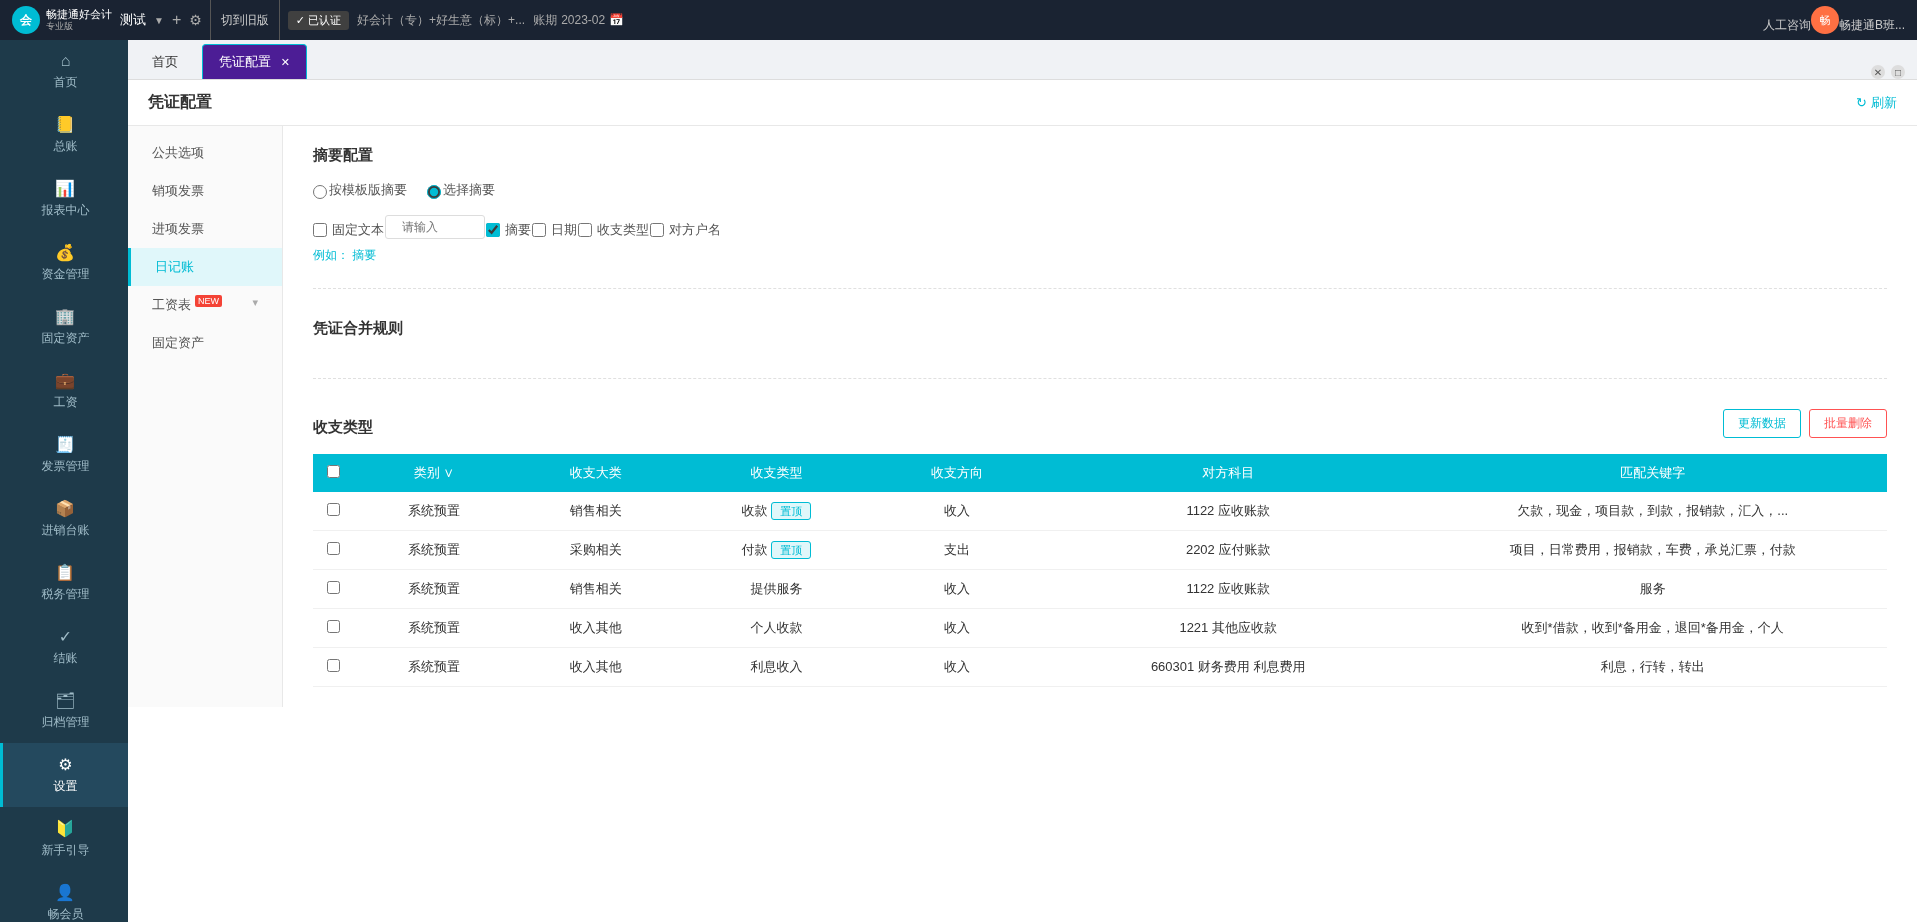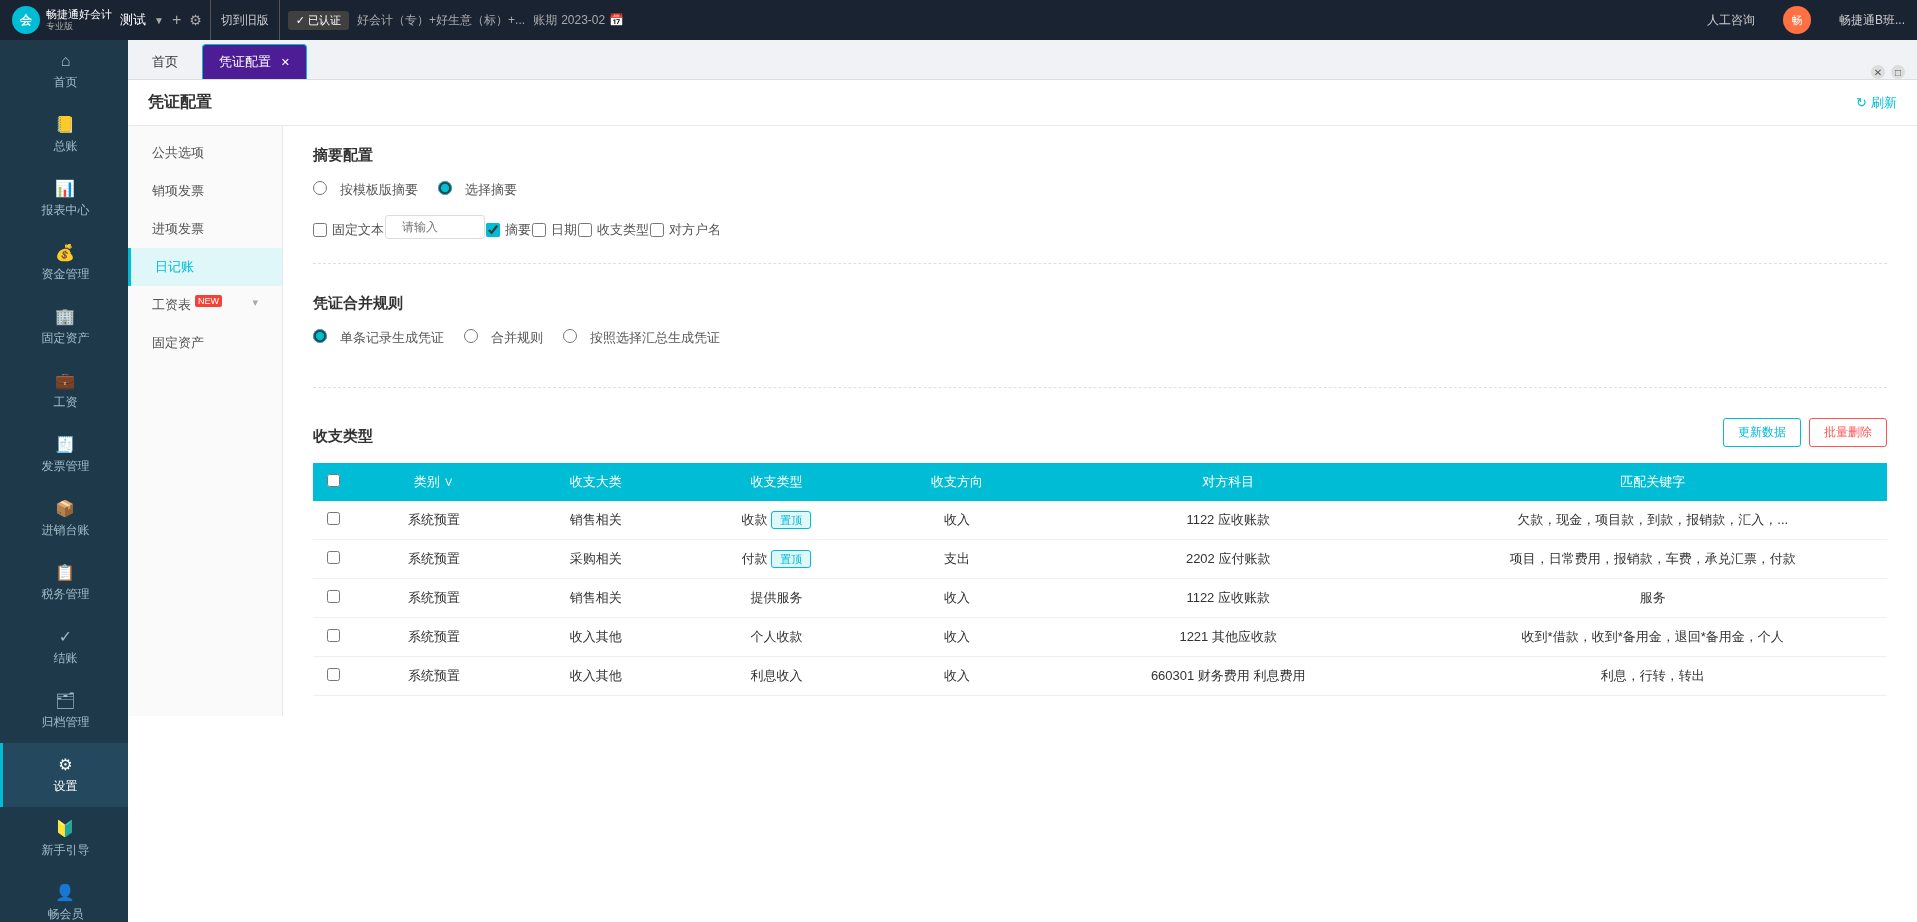--- a/index.html
+++ b/index.html
@@ -11,21 +11,21 @@
     .logo-icon { width: 28px; height: 28px; background: #00bcd4; border-radius: 50%; display: flex; align-items: center; justify-content: center; color: white; font-size: 12px; font-weight: bold; }
     .logo-text { color: white; font-size: 11px; line-height: 1.2; }
     .logo-text .sub { color: #aaa; font-size: 9px; }
     .top-bar-center { display: flex; align-items: center; gap: 8px; flex: 1; }
     .company-name { color: #fff; font-size: 13px; }
     .dropdown-arrow { color: #aaa; font-size: 10px; cursor: pointer; }
     .btn-switch { background: transparent; border: 1px solid #555; color: #ccc; padding: 17px 10px; border-radius: 3px; cursor: pointer; font-size: 12px; }
     .tag-certified { background: #404040; color: white; padding: 2px 8px; border-radius: 3px; font-size: 11px; }
     .tag-info { color: #aaa; font-size: 12px; }
     .tag-period { color: #aaa; font-size: 12px; display: flex; align-items: center; gap: 4px; }
-    .top-bar-right { display: flex; align-items: center; gap: 28px; margin-left: auto; color: #ccc; font-size: 12px; }
+    .top-bar-right { display: flex; align-items: flex-end; gap: 0; margin-left: auto; color: #ccc; font-size: 12px; }
     .user-avatar { width: 28px; height: 28px; background: #ff7043; border-radius: 50%; display: flex; align-items: center; justify-content: center; color: white; font-size: 11px; }
 
     
     .main-layout { display: flex; flex: 1; overflow: hidden; }
 
     
     .sidebar { width: 128px; background: #1e3a4a; display: flex; flex-direction: column; flex-shrink: 0; overflow-y: auto; }
     .sidebar-item { display: flex; flex-direction: column; align-items: center; padding: 12px 0; cursor: pointer; color: #a0bcc8; font-size: 12px; gap: 4px; border-left: 3px solid transparent; }
     .sidebar-item.active { background: #24495e; color: #fff; border-left-color: #00bcd4; }
     .sidebar-icon { font-size: 16px; }
@@ -57,21 +57,21 @@
     .sidenav-chevron { margin-left: auto; float: right; color: #aaa; font-size: 11px; }
 
     .config-content { flex: 1; padding: 20px 30px; }
 
     
     .section { margin-bottom: 30px; border-bottom: 1px dashed #e0e0e0; padding-bottom: 24px; }
     .section-title { font-size: 15px; font-weight: bold; color: #333; margin-bottom: 16px; }
 
     
     .radio-group { display: flex; align-items: center; gap: 20px; margin-bottom: 16px; }
-    .radio-label { display: flex; align-items: flex-start; gap: 13px; cursor: pointer; font-size: 13px; color: #555; }
+    .radio-label { display: flex; align-items: flex-end; gap: 2px; cursor: pointer; font-size: 13px; color: #555; }
     .radio-input { width: 14px; height: 14px; accent-color: #00bcd4; cursor: pointer; }
 
     
     .checkbox-row { display: flex; align-items: flex-end; gap: 1px; flex-wrap: wrap; }
     .checkbox-label { display: flex; align-items: center; gap: 5px; cursor: pointer; font-size: 13px; color: #555; }
     .checkbox-input { width: 14px; height: 14px; accent-color: #00bcd4; cursor: pointer; }
     .text-input-small { border: 1px solid #ddd; border-radius: 3px; padding: 4px 16px; font-size: 12px; width: 100px; color: #aaa; }
     .example-text { color: #00bcd4; font-size: 12px; margin-top: 8px; }
 
     
@@ -250,39 +250,29 @@
               </label>
               <label class="checkbox-label">
                 <input type="checkbox" class="checkbox-input" style="">
                 <span>收支类型</span>
               </label>
               <label class="checkbox-label">
                 <input type="checkbox" class="checkbox-input" style="">
                 <span>对方户名</span>
               </label>
             </div>
+            <div class="example-text">
+              <span>例如：</span>
+              <span>摘要</span>
+            </div>
           </div>
 
 
           <div class="section">
             <div class="section-title">凭证合并规则</div>
-            <div class="radio-group">
-              <label class="radio-label">
-                <input type="radio" class="radio-input" name="merge-rule" checked="" style="">
-                <span>单条记录生成凭证</span>
-              </label>
-              <label class="radio-label">
-                <input type="radio" class="radio-input" name="merge-rule" style="">
-                <span>合并规则</span>
-              </label>
-              <label class="radio-label">
-                <input type="radio" class="radio-input" name="merge-rule" style="">
-                <span>按照选择汇总生成凭证</span>
-              </label>
-            </div>
           </div>
 
           <div class="table-section">
             <div style="display:flex; align-items:center; justify-content:space-between; margin-bottom:8px;">
               <div class="section-title" style="margin-bottom:0;">收支类型</div>
               <div class="table-header-actions">
                 <button class="btn-update">更新数据</button>
                 <button class="btn-batch-delete">批量删除</button>
               </div>
             </div>

